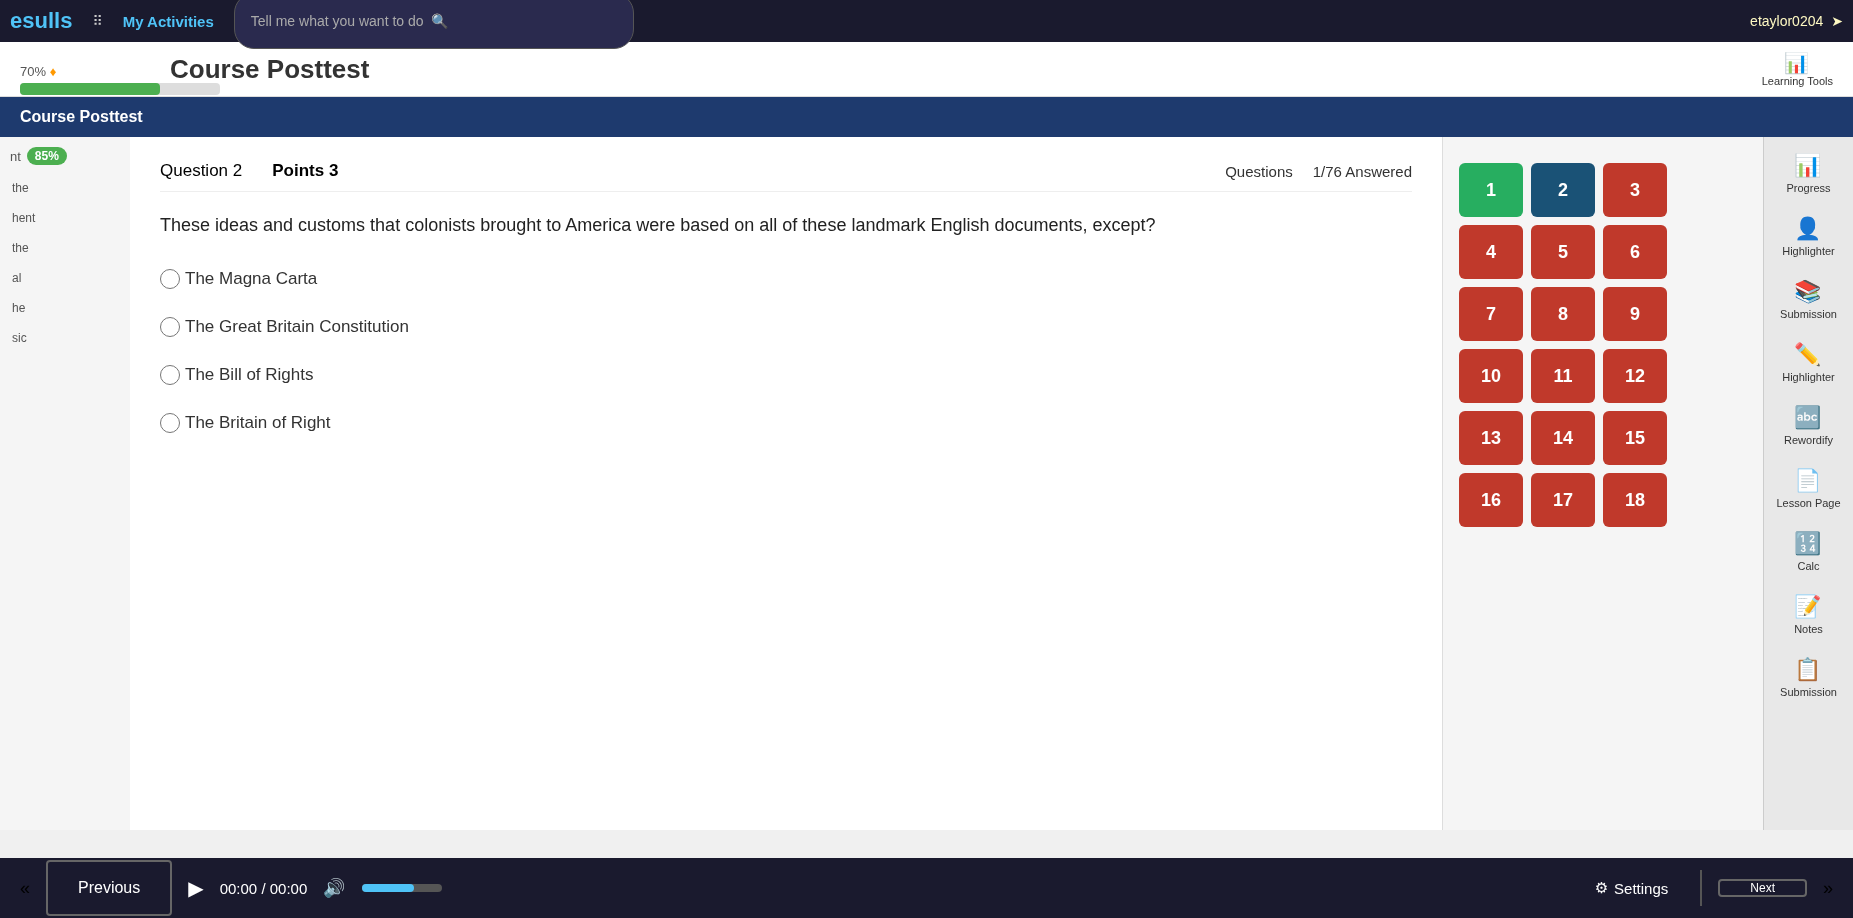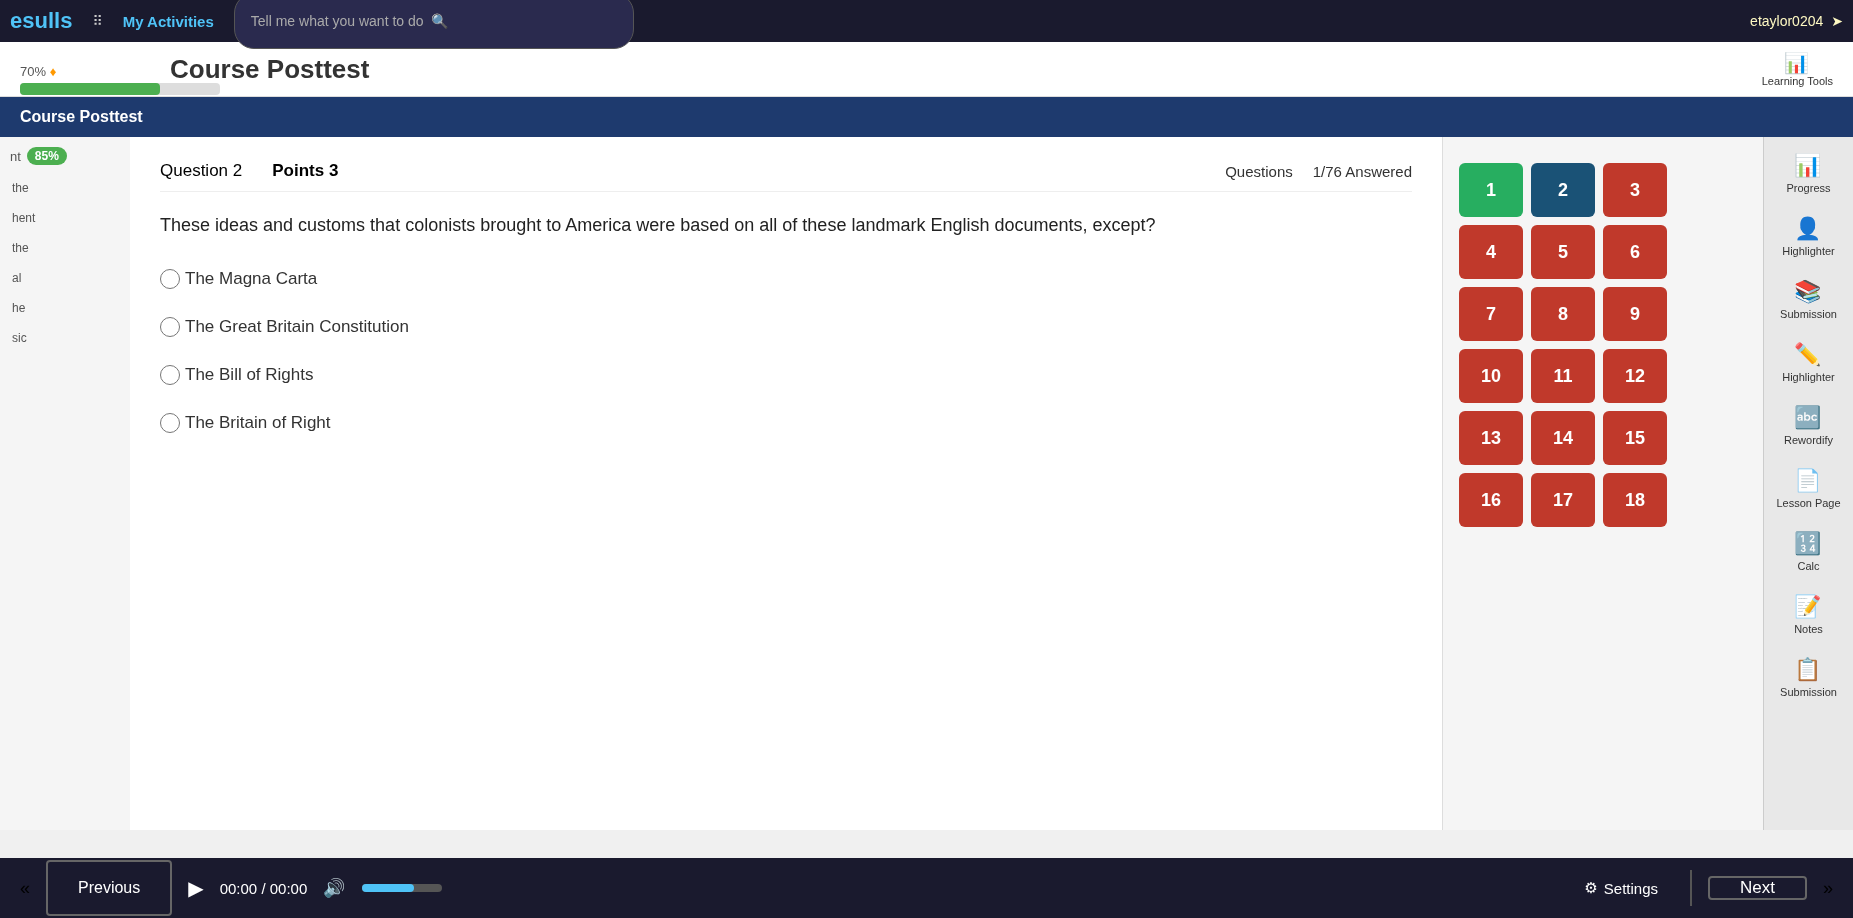--- a/index.html
+++ b/index.html
@@ -311,21 +311,21 @@
       display: flex;
       align-items: center;
       gap: 6px;
       padding: 8px 16px;
     }
     .next-btn {
       background: transparent;
       border: 2px solid #666;
       color: #fff;
       padding: 0 30px;
-      font-size: 17px;
+      font-size: 12px;
       border-radius: 4px;
       cursor: pointer;
       display: flex;
       align-items: center;
       gap: 8px;
     }
     .chevron-right { font-size: 18px; }
 
     .divider-btn {
       width: 2px;

